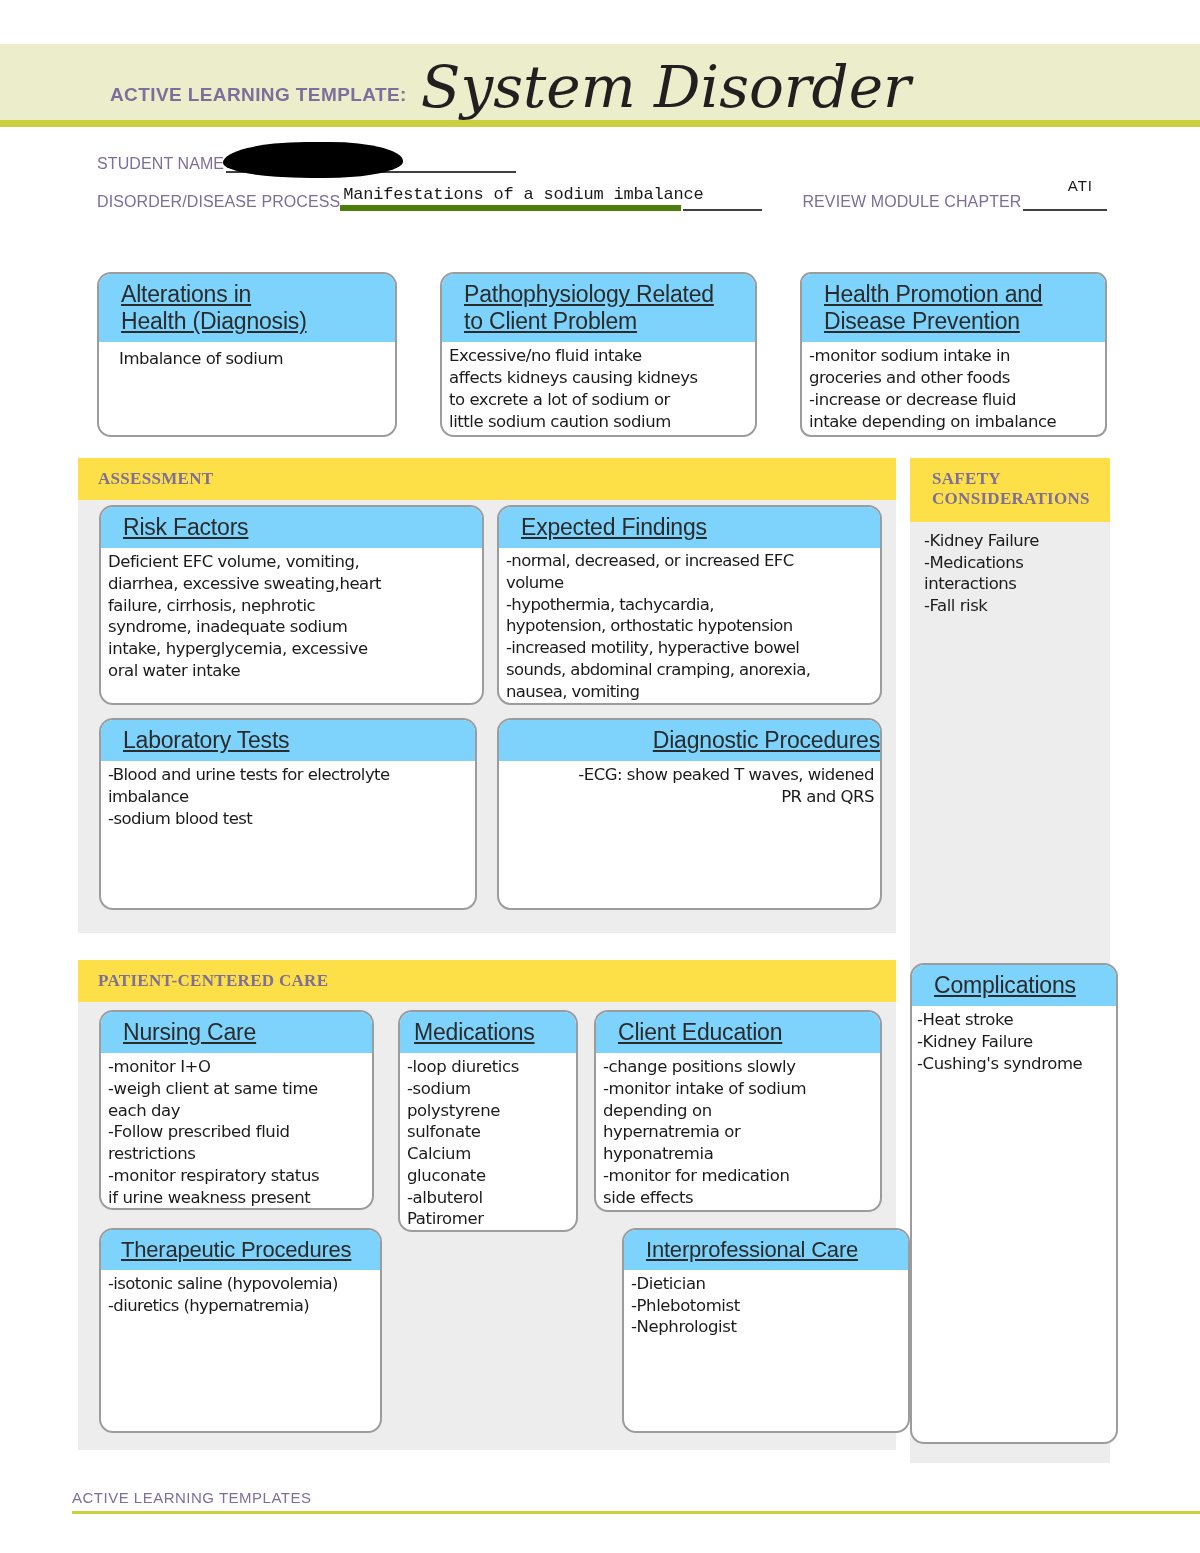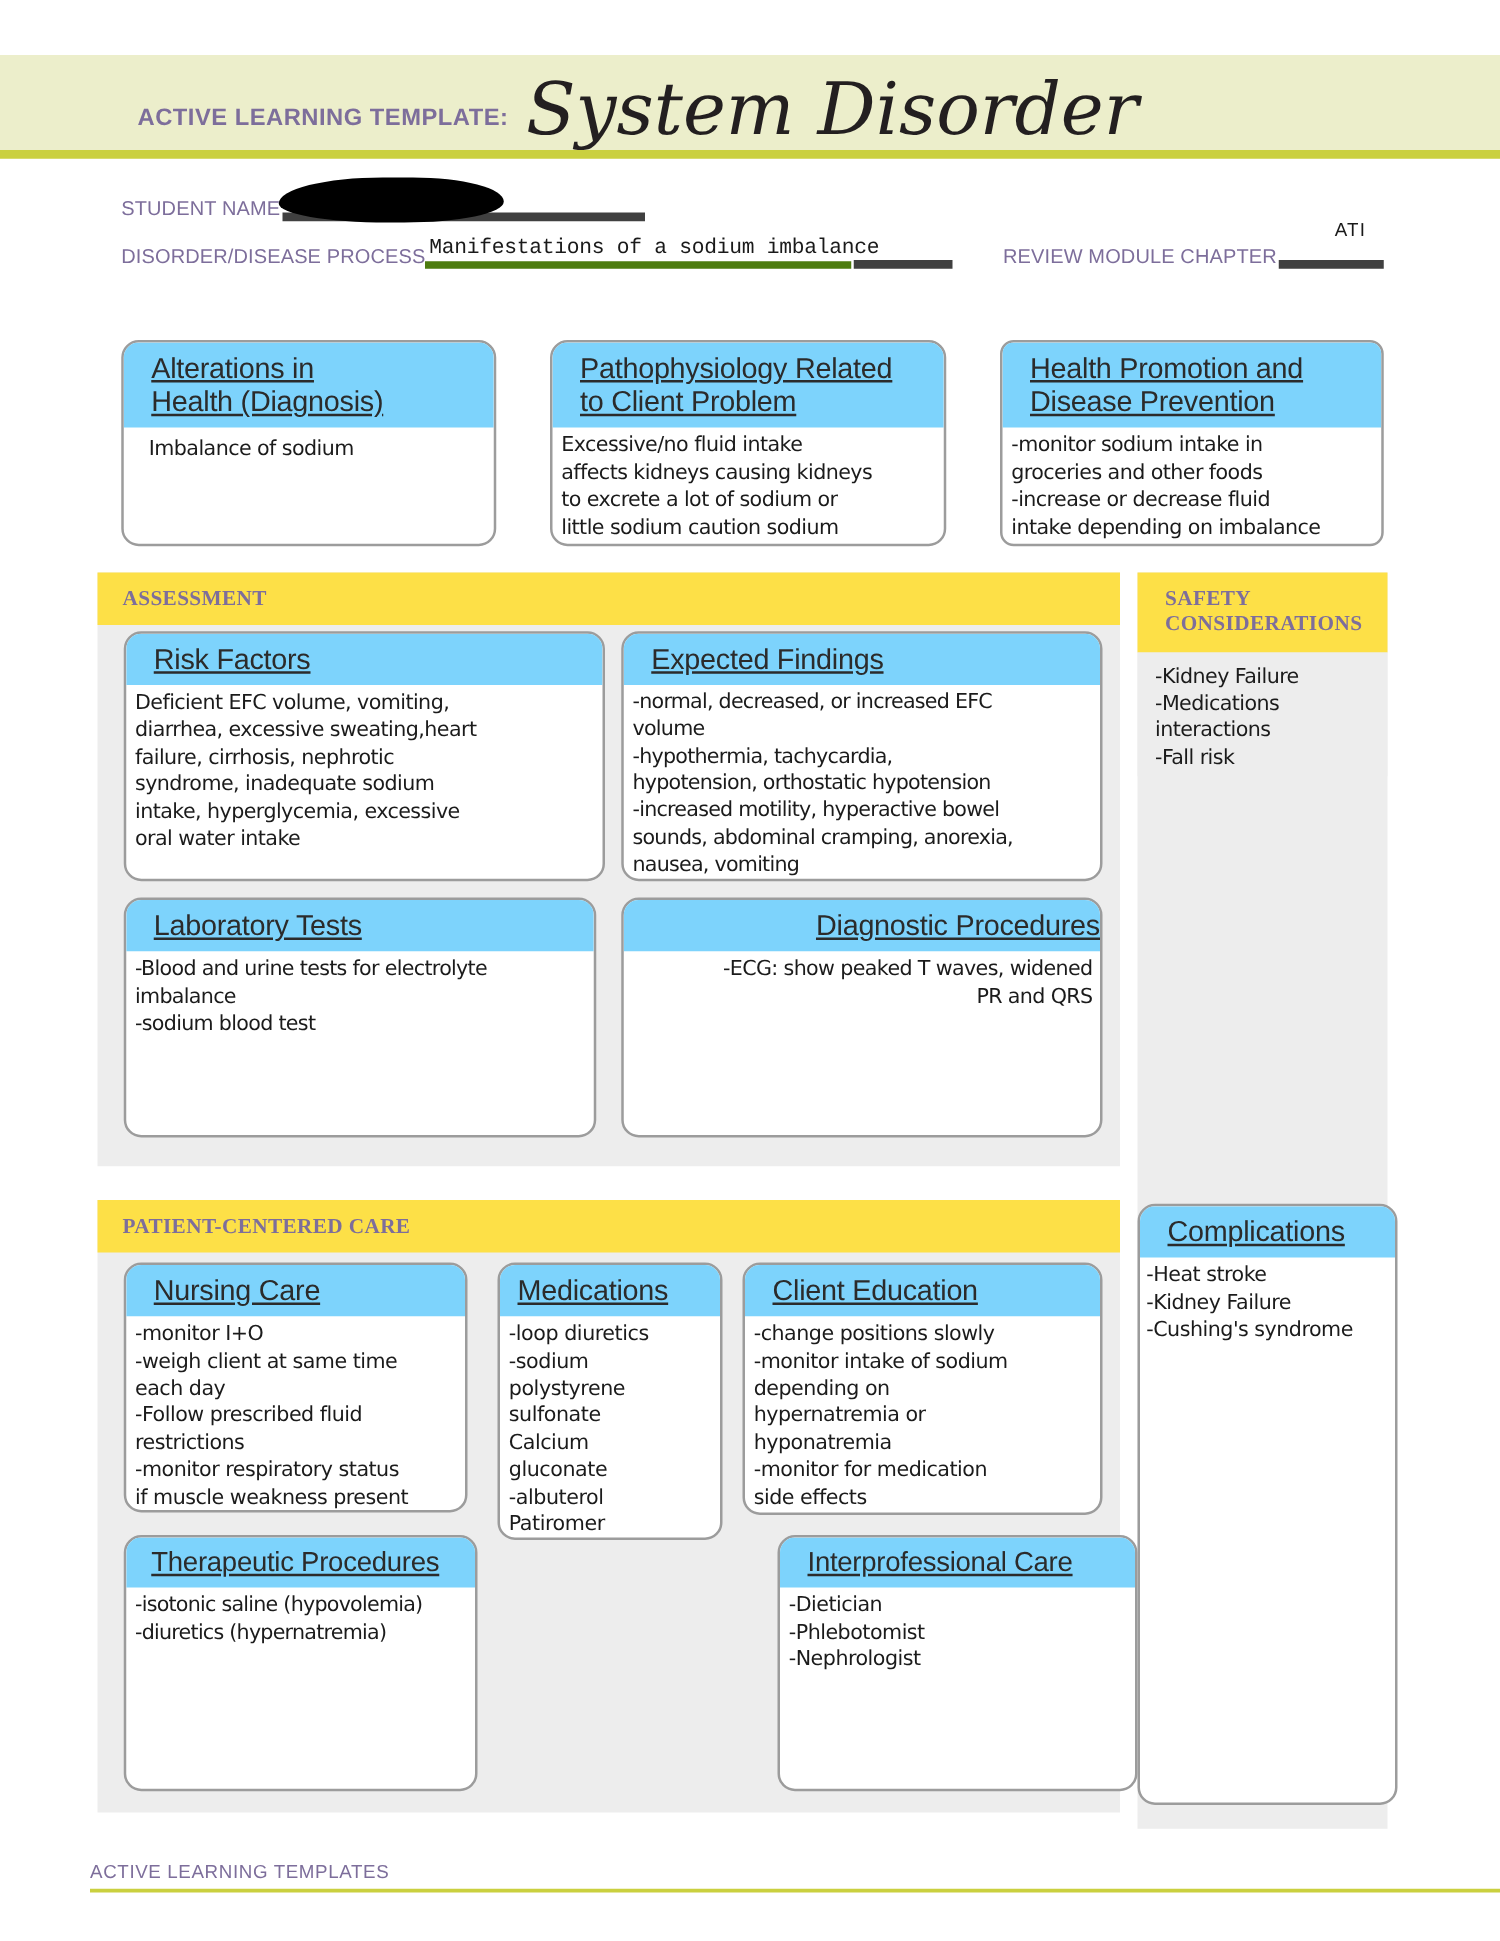--- a/index.html
+++ b/index.html
@@ -68,21 +68,21 @@
     align-items: flex-end;
     font-size: 16px;
     letter-spacing: .1px;
     white-space: nowrap;
     margin-bottom: 12px;
     position: relative;
   }
   .info-label { font-size: 16px; color: #7d6e9b; }
   .blank-line {
     display: inline-block;
-    border-bottom: 7px solid #404040;
+    border-bottom: 2px solid #404040;
     height: 15px;
     margin-left: 2px;
     text-align: right;
   }
   .hand {
     font-family: "DejaVu Sans", sans-serif;
     color: #1a1a1a;
     font-size: 17px;
     letter-spacing: -0.2px;
   }
@@ -281,21 +281,21 @@
 </div>
 
 <div class="card" style="left:99px; top:1010px; width:275px; height:200px;">
   <div class="card-head">Nursing Care</div>
   <div class="card-body" style="padding-top:3px;letter-spacing:-0.4px">-monitor I+O
 -weigh client at same time
 each day
 -Follow prescribed fluid
 restrictions
 -monitor respiratory status
-if muscle weakness present</div>
+if urine weakness present</div>
 </div>
 
 <div class="card" style="left:398px; top:1010px; width:180px; height:222px;">
   <div class="card-head" style="padding-left:14px">Medications</div>
   <div class="card-body" style="padding-top:3px;letter-spacing:-0.35px">-loop diuretics
 -sodium
 polystyrene
 sulfonate
 Calcium
 gluconate

